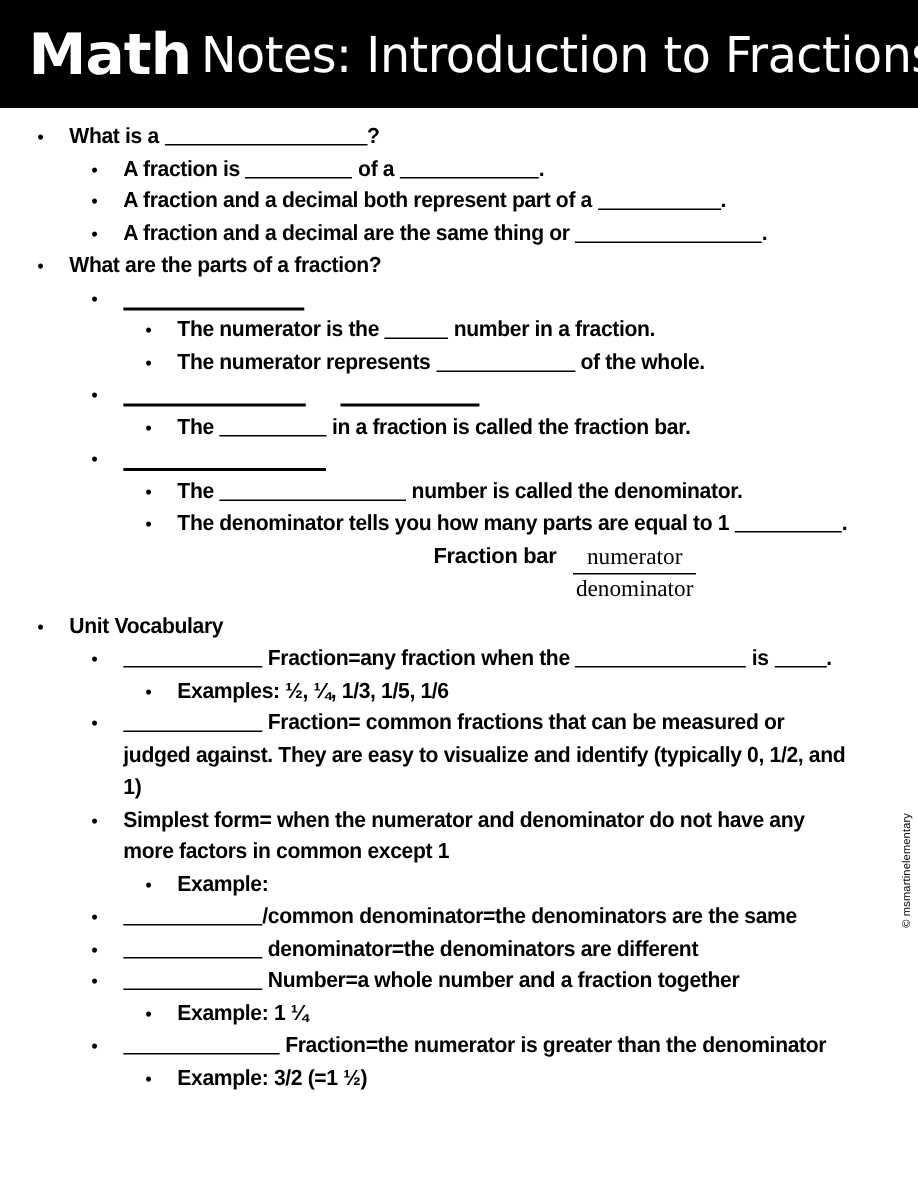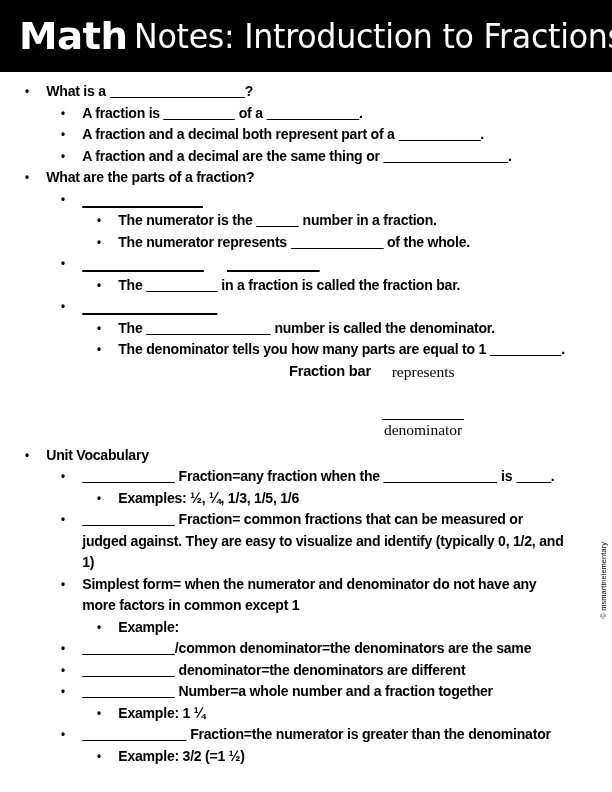--- a/index.html
+++ b/index.html
@@ -153,21 +153,20 @@
     flex-direction: column;
     align-items: center;
     font-family: "Liberation Serif", serif;
     font-size: 15.5px;
     line-height: 18px;
   }
   .fraction-num { padding: 0 2px 1px 2px; }
   .fraction-den {
     padding: 1px 2px 0 2px;
     border-top: 1.8px solid #000;
-    margin-top: 37px;
   }
 
   
   .copyright {
     position: absolute;
     right: 1px;
     top: 470px;
     font-family: "Liberation Sans", sans-serif;
     font-size: 7.4px;
     line-height: 10px;
@@ -253,21 +252,21 @@
     </div>
 
     <div class="row lvl3">
       <span class="bullet"></span>
       <span class="rowtext"><span>The denominator tells you how many parts are equal to 1</span> <span class="blank w8"></span><span>.</span></span>
     </div>
 
     <div class="fraction-figure">
       <span class="fraction-label">Fraction bar</span>
       <span class="fraction-stack">
-        <span class="fraction-num">represents</span>
+        <span class="fraction-num">numerator</span>
         <span class="fraction-den">denominator</span>
       </span>
     </div>
 
     <div class="row lvl1" style="margin-top:6px;">
       <span class="bullet"></span>
       <span class="rowtext">Unit Vocabulary</span>
     </div>
 
     <div class="row lvl2">

